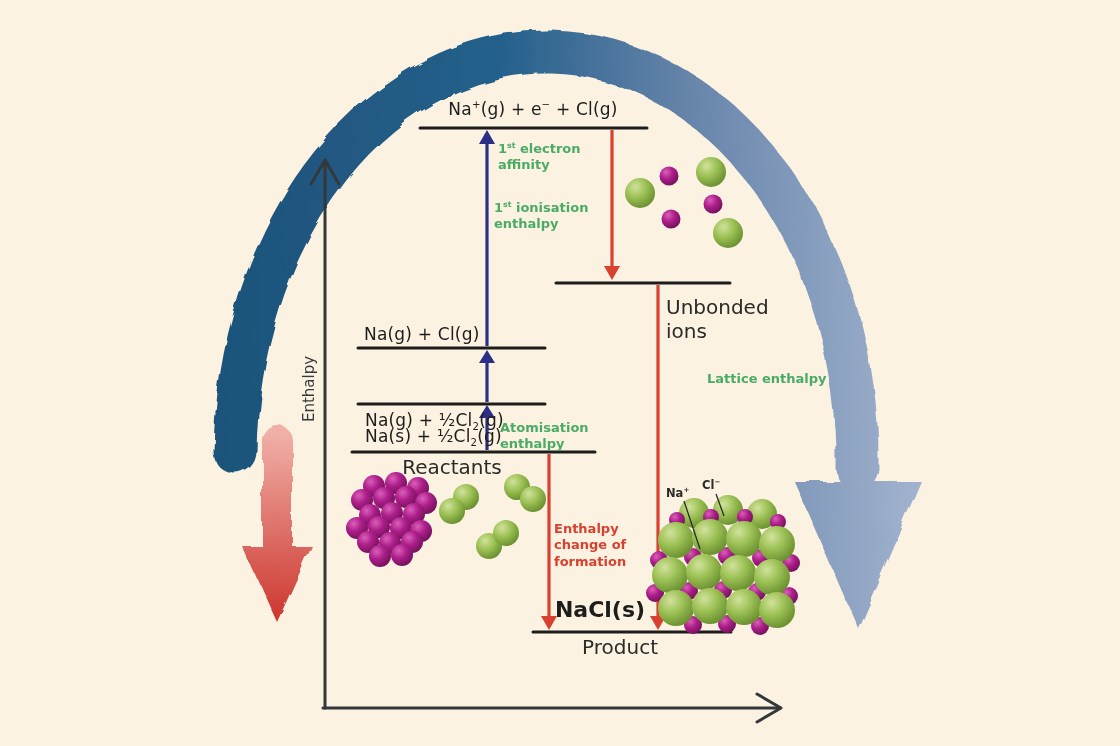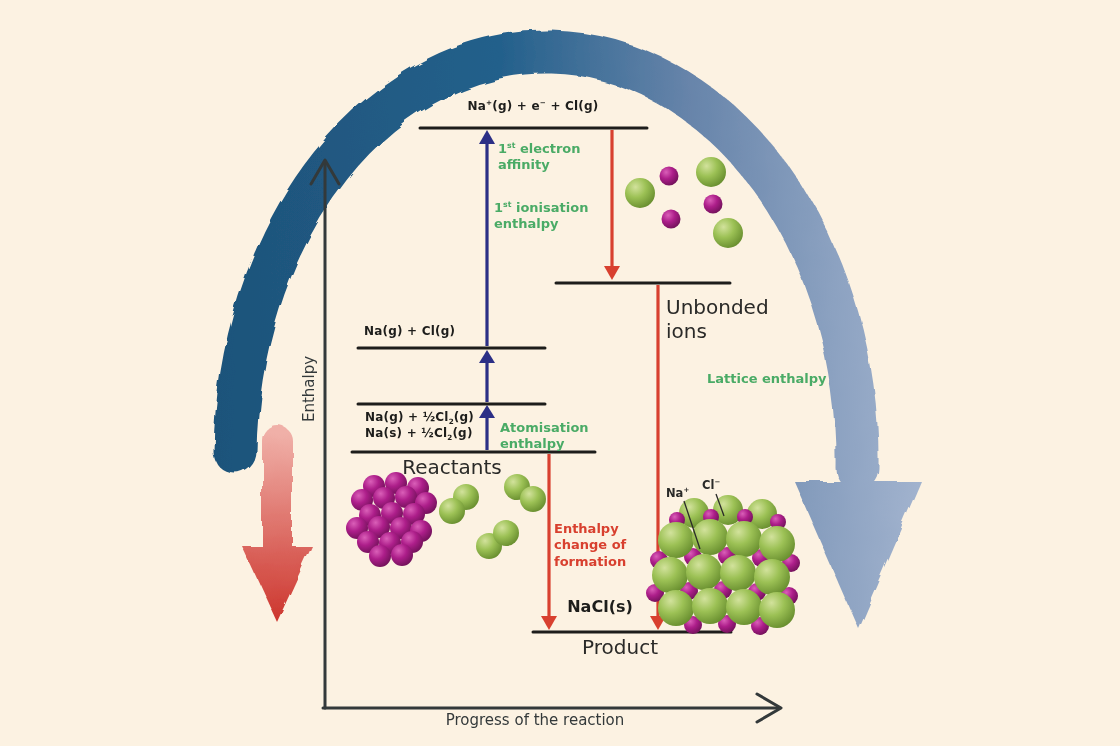--- a/index.html
+++ b/index.html
@@ -1,21 +1,21 @@
 <!DOCTYPE html>
 <html><head>
 <meta charset="utf-8">
 <style>
   html,body{margin:0;padding:0;background:#fcf2e2;}
   .stage{position:relative;width:1120px;height:746px;background:#fcf2e2;overflow:hidden;
          font-family:"DejaVu Sans",sans-serif;color:#1d1d1b;}
   .stage svg{position:absolute;left:0;top:0;}
   .txt{position:absolute;white-space:nowrap;}
-  .formula{font-size:12px;font-weight:700;color:#1d1d1b;letter-spacing:.2px;}
-  .formula-big{font-size:16px;font-weight:600;color:#1d1d1b;}
+  .formula{font-size:17px;font-weight:400;color:#1d1d1b;letter-spacing:.2px;}
+  .formula-big{font-size:22px;font-weight:600;color:#1d1d1b;}
   .caption{font-size:20px;font-weight:400;color:#2a2a28;}
   .glabel{font-size:13px;font-weight:600;color:#4aab66;line-height:1.25;}
   .rlabel{font-size:13px;font-weight:600;color:#d8402f;line-height:1.25;}
   .ionlabel{font-size:11.5px;font-weight:600;color:#2a2a28;}
   .axislabel{font-size:15px;font-weight:400;color:#33393a;}
   .vlabel{transform:rotate(-90deg);transform-origin:left top;}
   .txt sup{font-size:60%;line-height:0;}
   .txt sub{font-size:60%;line-height:0;}
   .center{text-align:center;}
   .right{text-align:left;}
@@ -188,15 +188,14 @@
   <div class="txt glabel right" style="left:498px;top:141px;width:110px;"><span>1</span><sup>st</sup><span> electron</span><br><span>affinity</span></div>
   <div class="txt glabel" style="left:494px;top:200px;"><span>1</span><sup>st</sup><span> ionisation</span><br><span>enthalpy</span></div>
   <div class="txt glabel" style="left:500px;top:420px;"><span>Atomisation</span><br><span>enthalpy</span></div>
   <div class="txt glabel" style="left:666px;top:371px;margin-left:41px;"><span>Lattice enthalpy</span></div>
   <div class="txt rlabel" style="left:554px;top:521px;"><span>Enthalpy</span><br><span>change of</span><br><span>formation</span></div>
 
   <div class="txt ionlabel" style="left:666px;top:486px;"><span>Na</span><sup>+</sup></div>
   <div class="txt ionlabel" style="left:702px;top:478px;"><span>Cl</span><sup>−</sup></div>
 
   <div class="txt axislabel vlabel" style="left:300px;top:422px;">Enthalpy</div>
-  <div class="txt axislabel center" style="left:410px;top:711px;width:250px;">Progress of the reaction</div>
 
 </div>
 
 </body></html>

